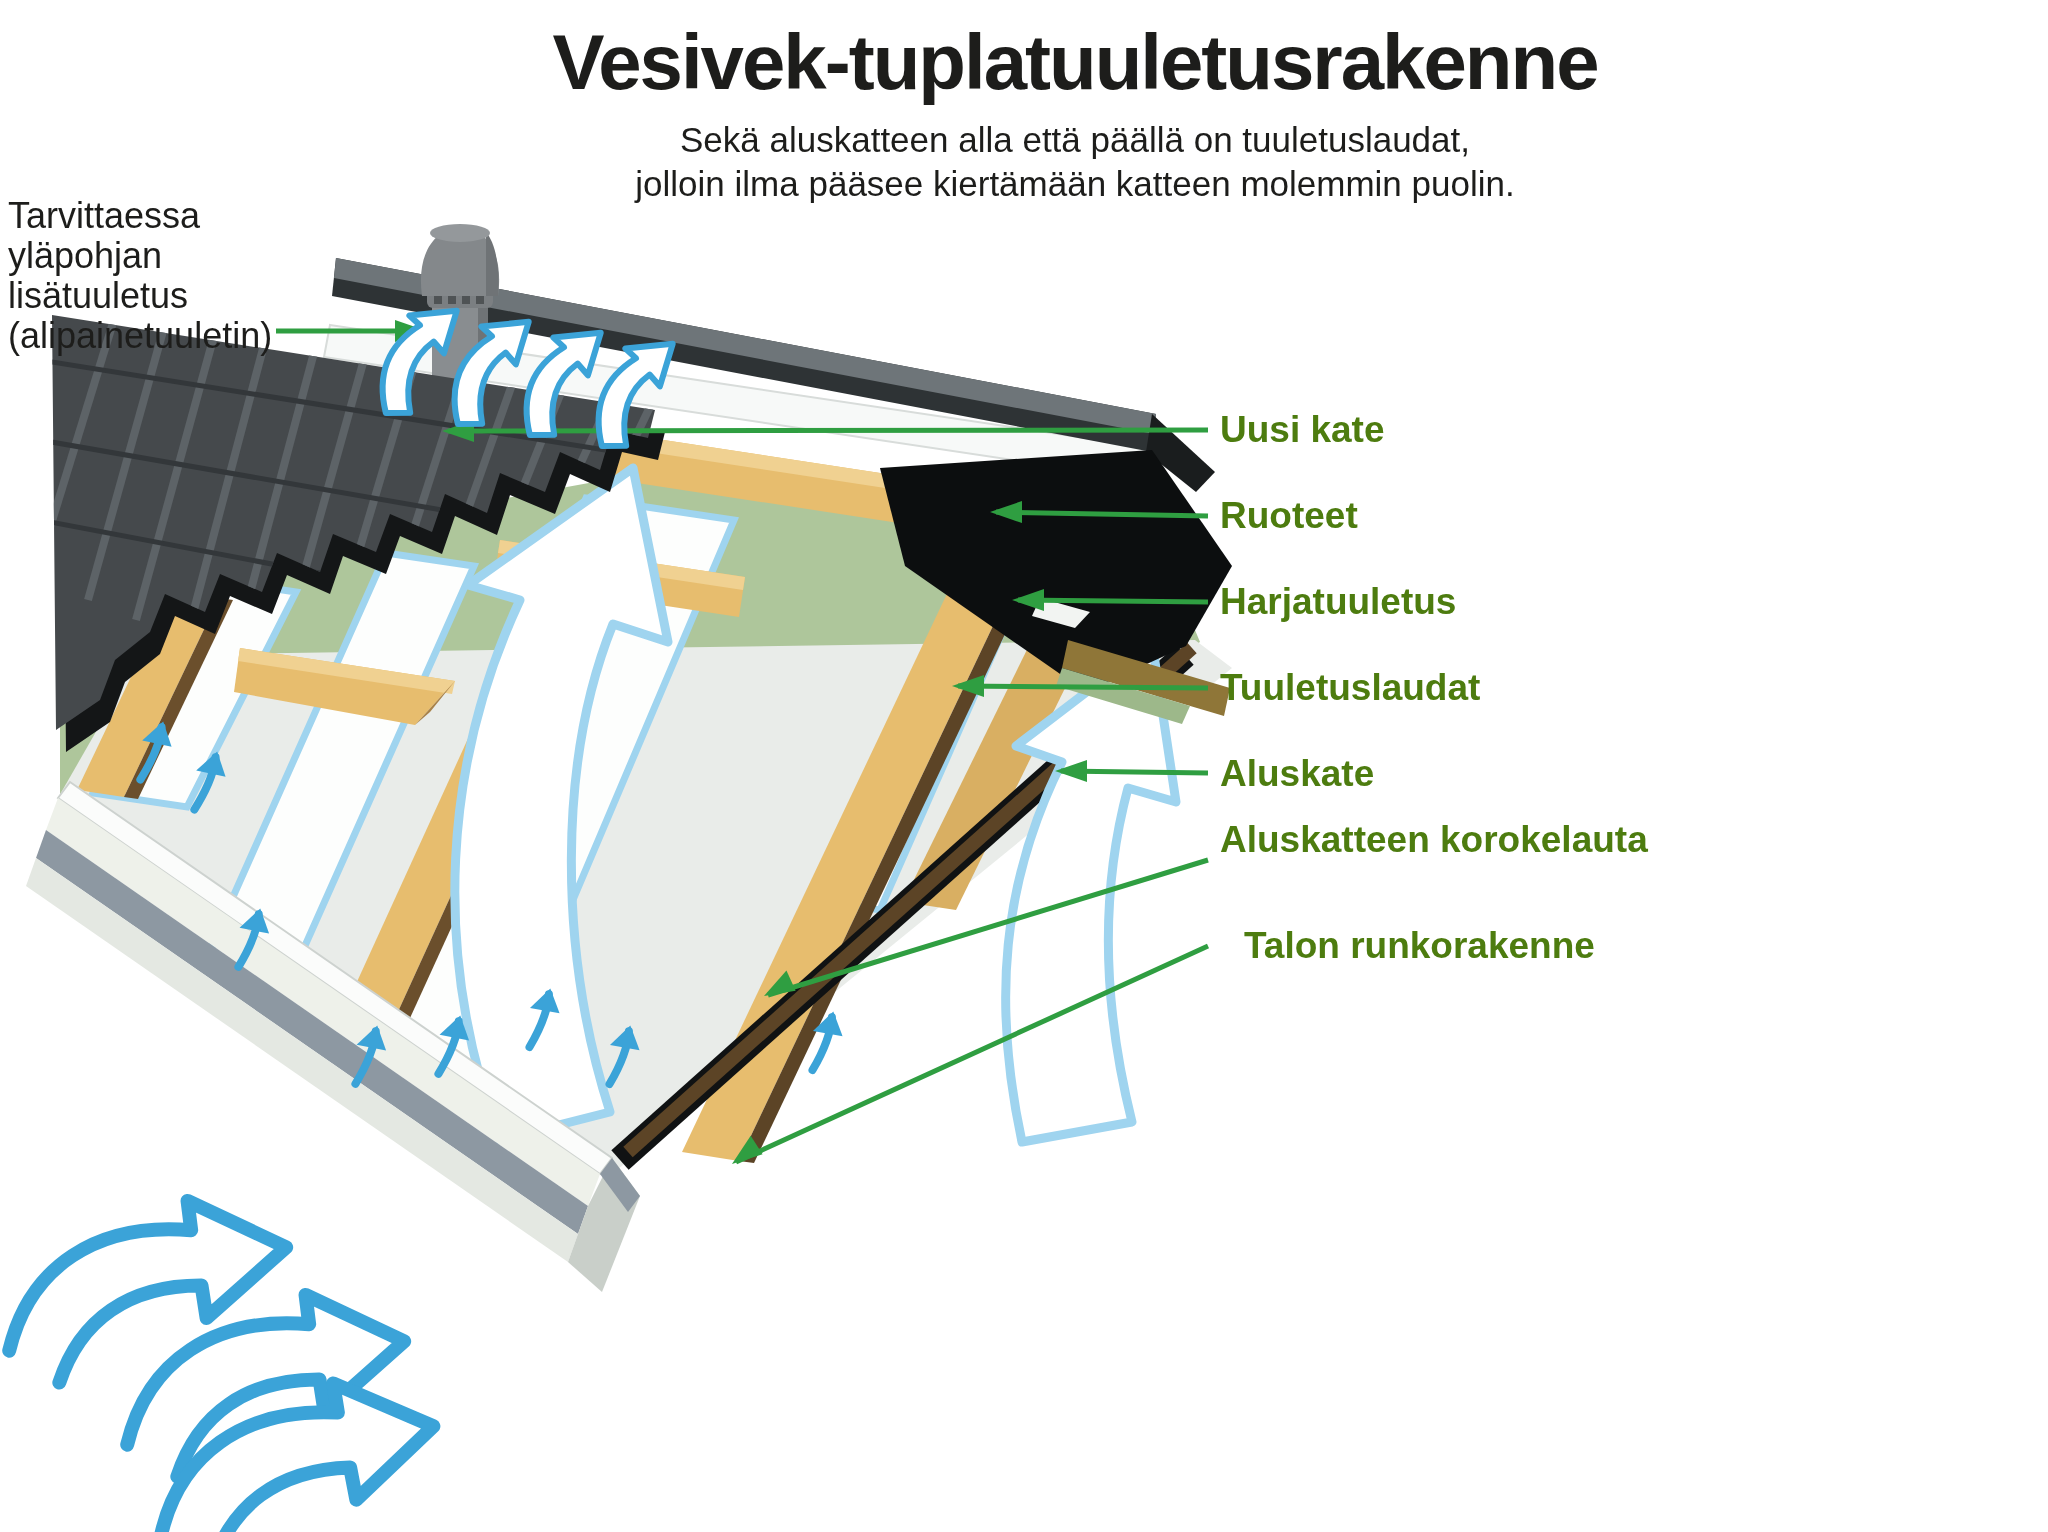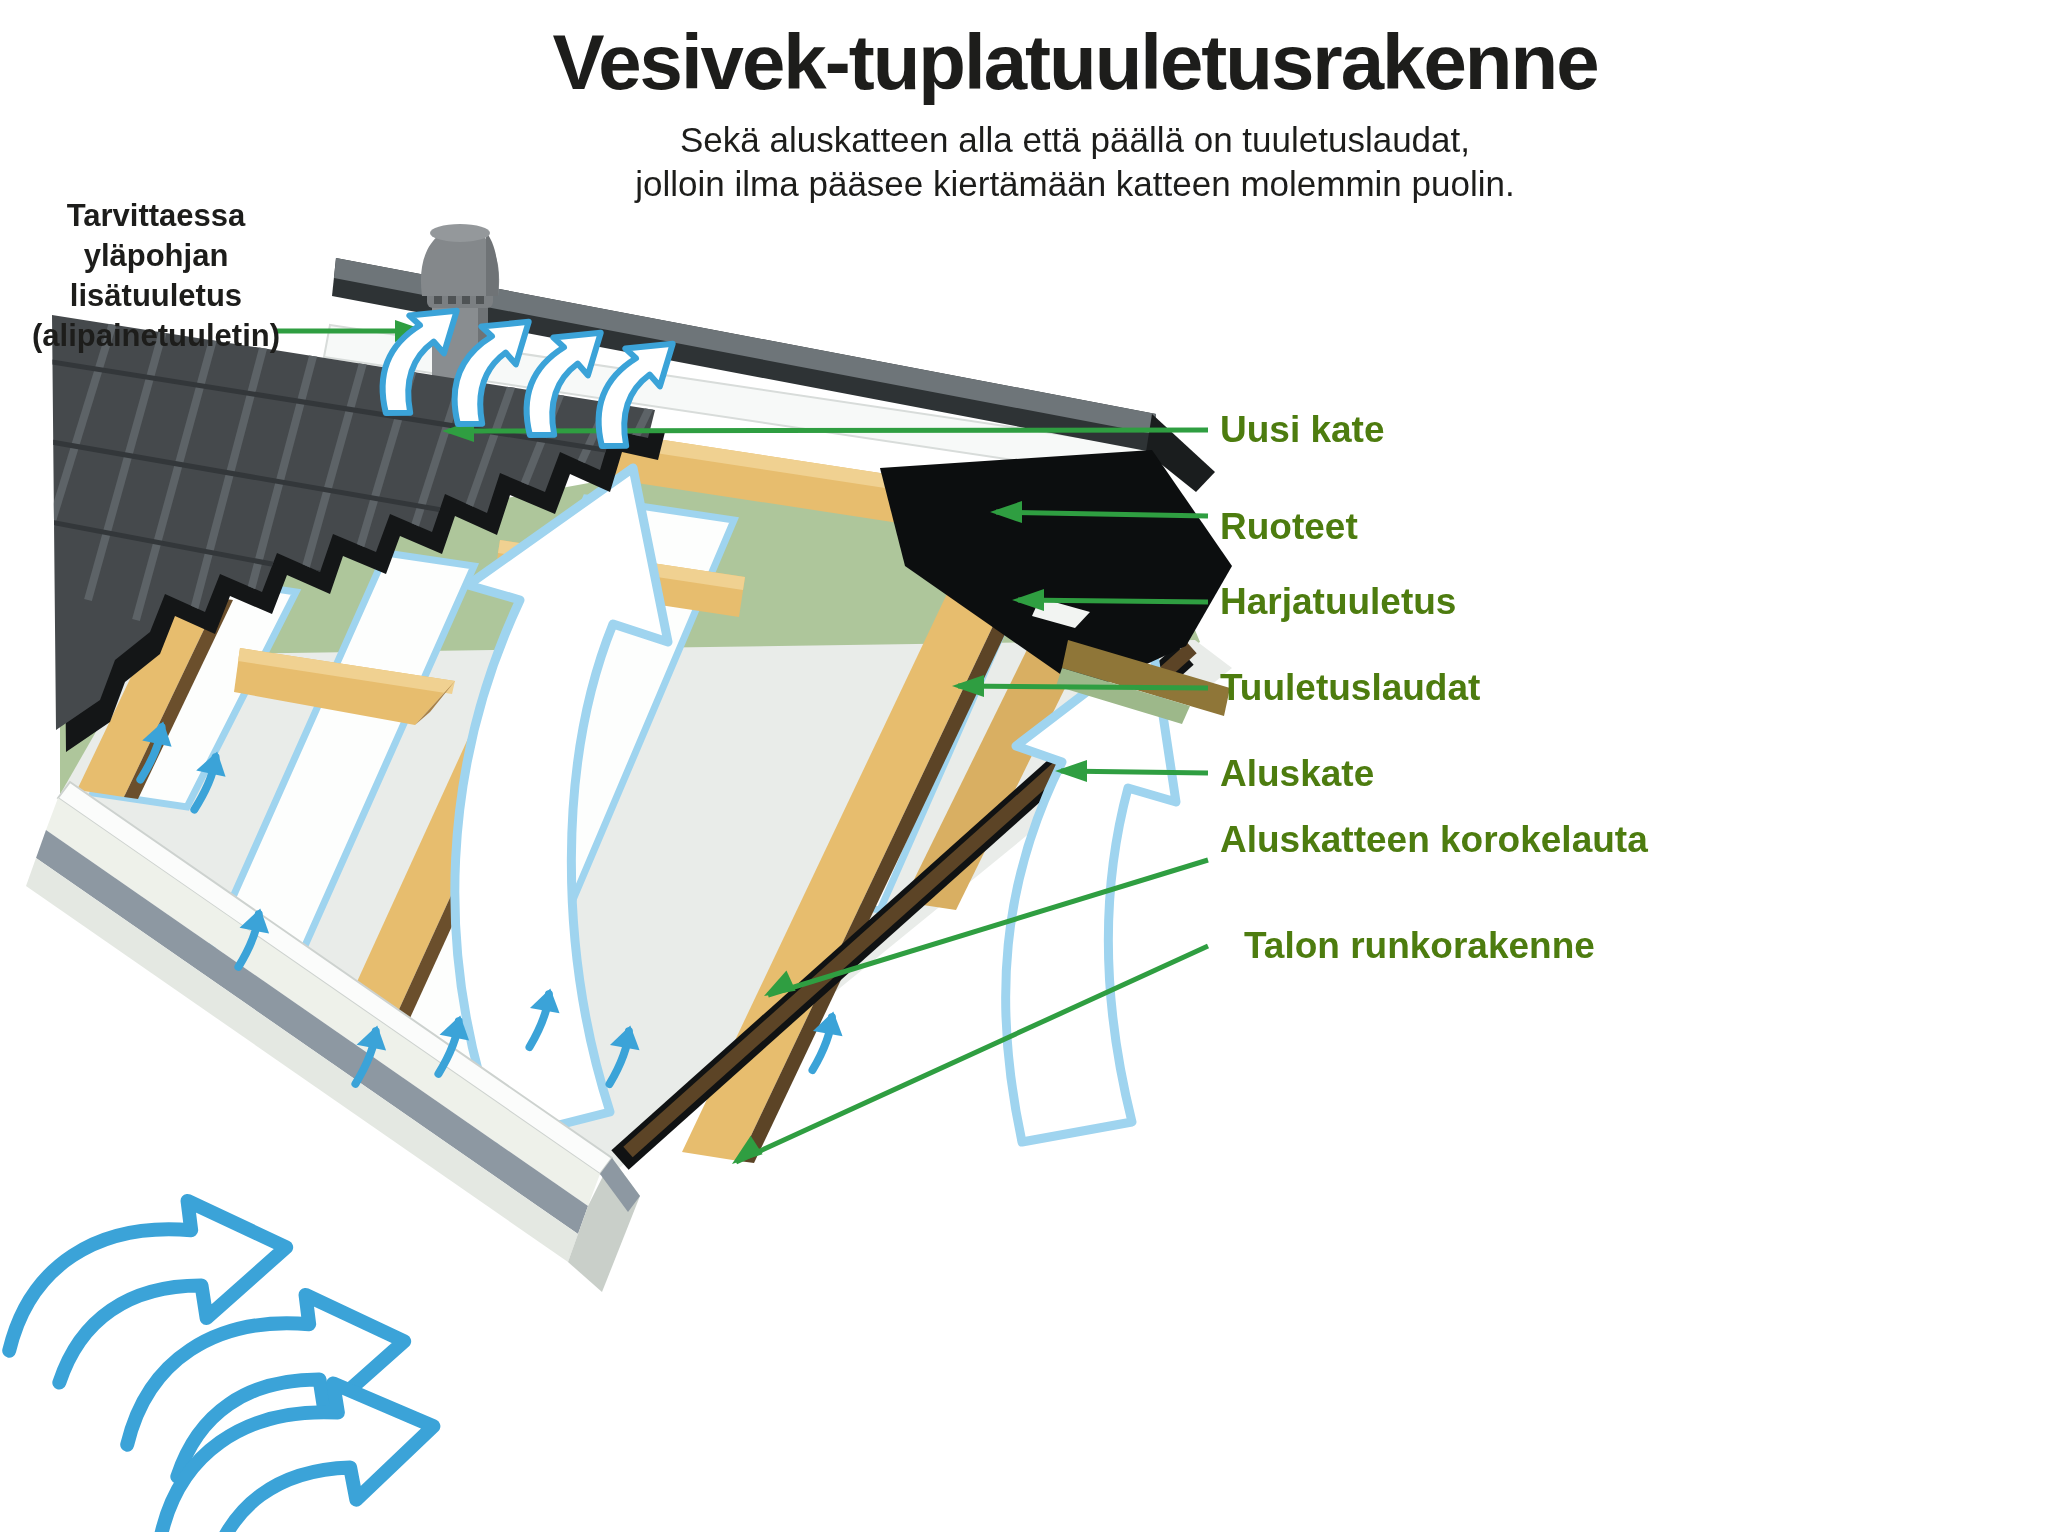--- a/index.html
+++ b/index.html
@@ -2,25 +2,25 @@
 <html><head>
 <meta charset="utf-8">
 <style>
   html,body{margin:0;padding:0;background:#ffffff;}
   .stage{position:relative;width:2048px;height:1532px;background:#ffffff;overflow:hidden;
          font-family:"Liberation Sans","DejaVu Sans",sans-serif;color:#1d1d1b;}
   .stage svg{position:absolute;left:0;top:0;}
   .header{position:absolute;left:117px;top:22px;width:1916px;text-align:center;}
   .title{font-size:78px;font-weight:bold;letter-spacing:-2px;line-height:1.05;color:#1d1d1b;}
   .subtitle{margin-top:14px;font-size:35px;font-weight:normal;line-height:1.25;color:#1d1d1b;}
-  .side-note{position:absolute;left:8px;top:196px;width:296px;text-align:center;
-             font-size:31px;font-weight:bold;line-height:40px;color:#1d1d1b;}
+  .side-note{position:absolute;left:8px;top:196px;width:296px;
+             font-size:36px;font-weight:normal;line-height:40px;color:#1d1d1b;}
   .callout-label{position:absolute;left:1220px;height:48px;line-height:48px;
                  font-size:37px;font-weight:bold;white-space:nowrap;color:#4d7c0f;}
-  .cl-0{top:406px;} .cl-1{top:492px;margin-top:11px;} .cl-2{top:578px;} .cl-3{top:664px;}
+  .cl-0{top:406px;} .cl-1{top:492px;} .cl-2{top:578px;} .cl-3{top:664px;}
   .cl-4{top:750px;} .cl-5{top:816px;} .cl-6{top:922px;margin-left:24px;}
 </style>
 </head>
 <body>
 
 <div class="stage">
 
   <svg width="2048" height="1532" viewBox="0 0 2048 1532">
     <defs>
       <clipPath id="tileclip">

